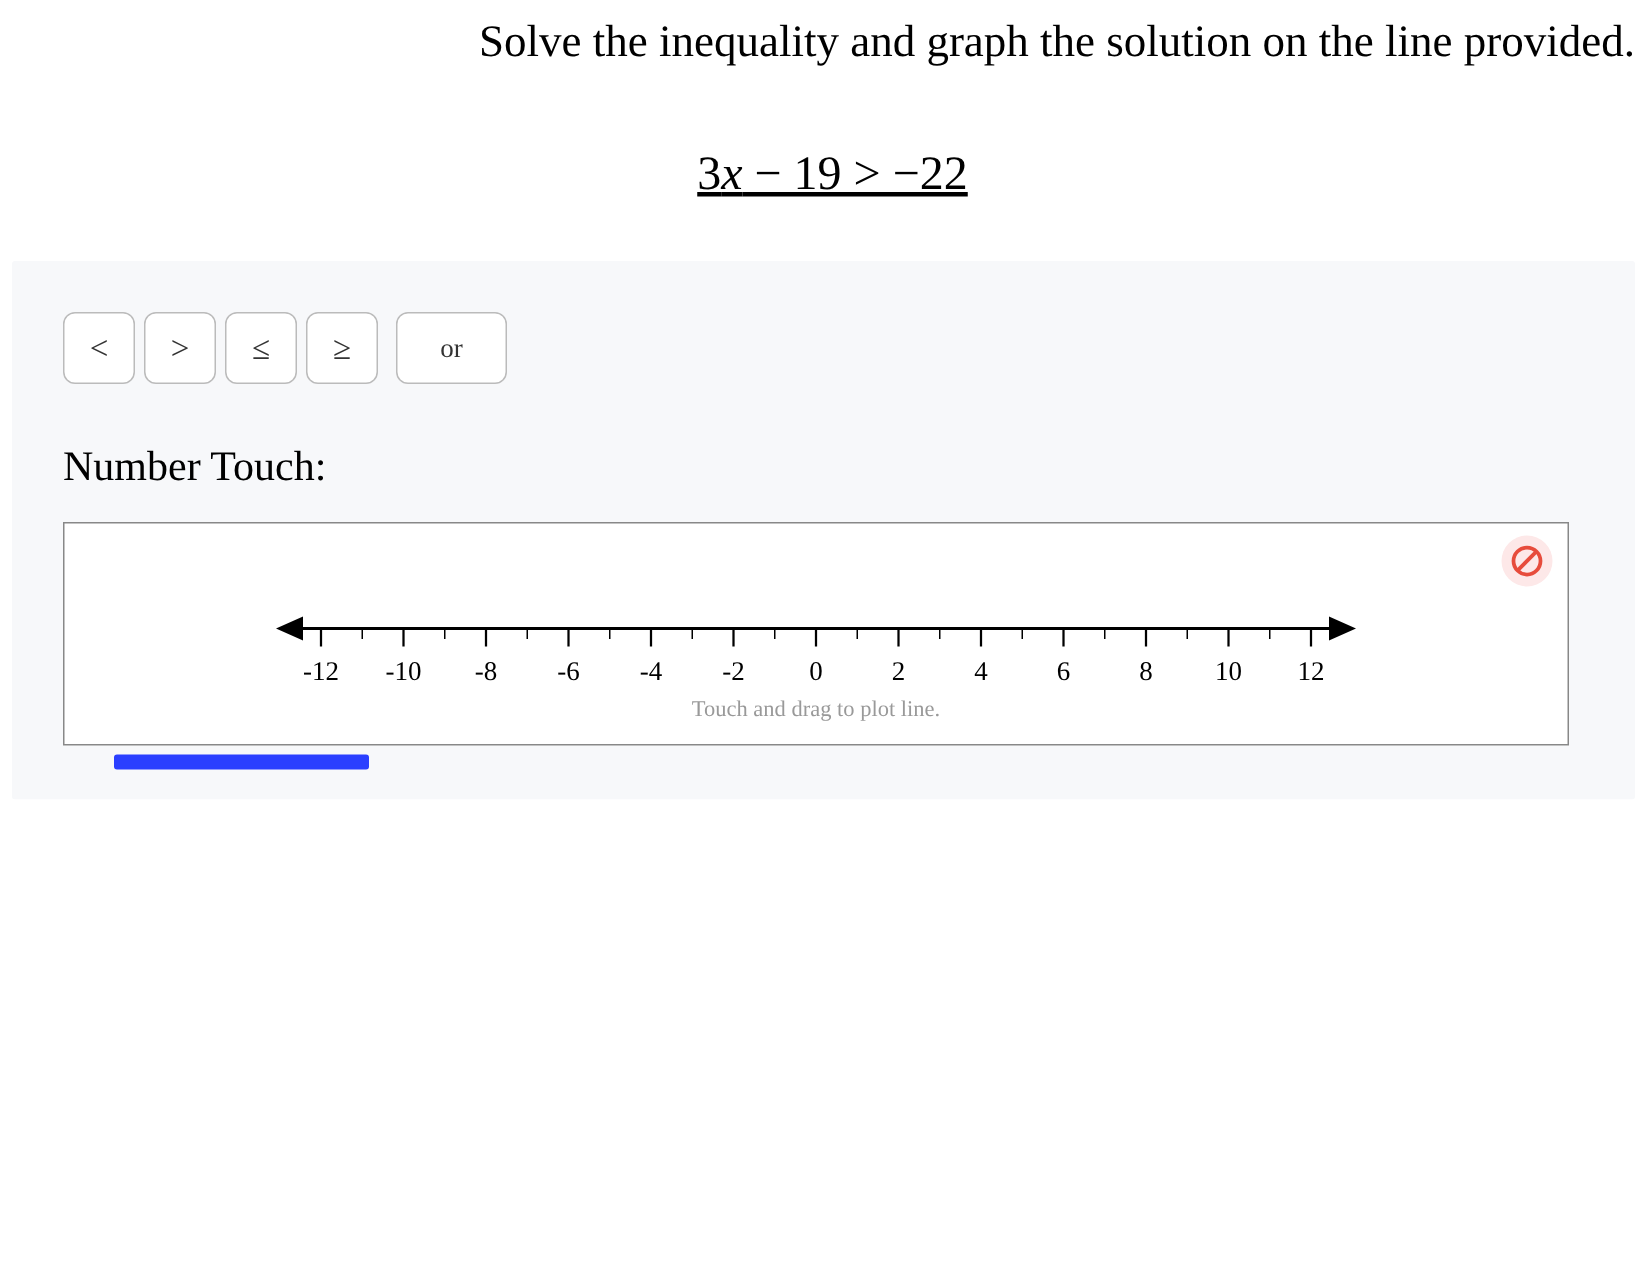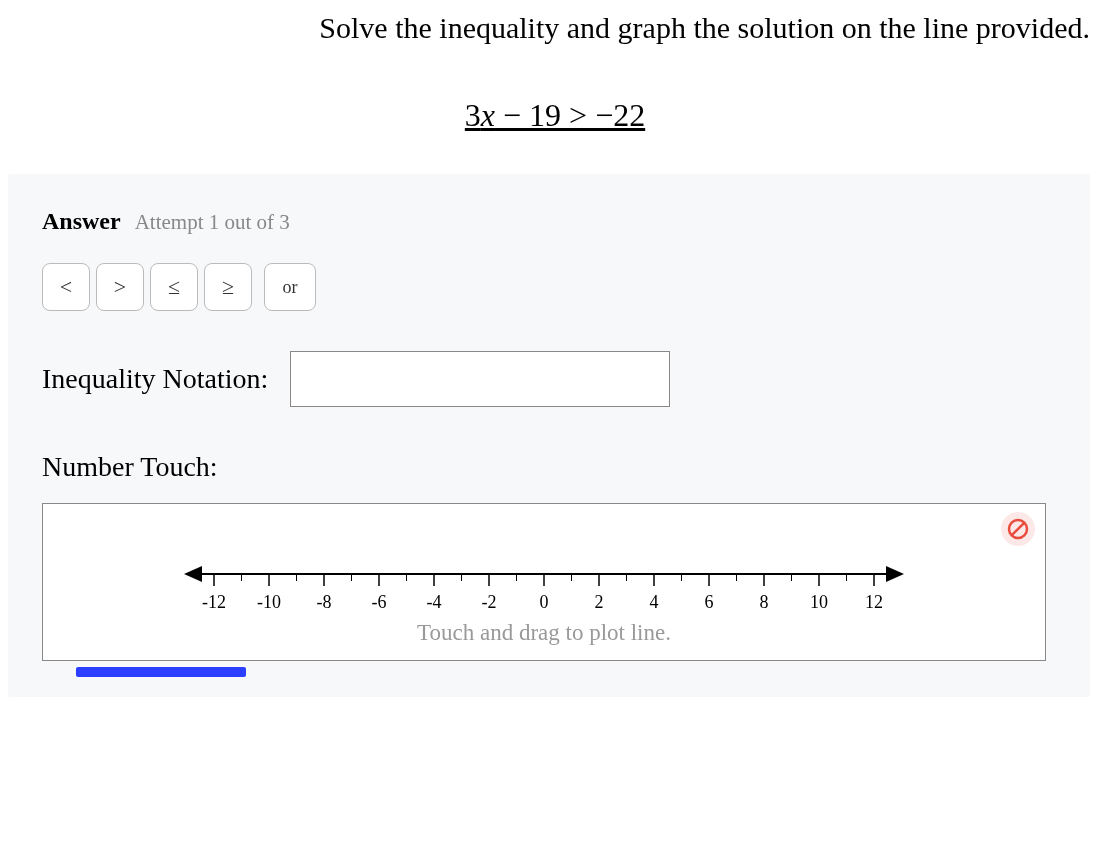--- a/index.html
+++ b/index.html
@@ -58,21 +58,21 @@
     background: #fff;
     font-size: 22px;
     font-family: Georgia, serif;
     display: flex;
     align-items: center;
     justify-content: center;
     cursor: pointer;
     color: #333;
   }
   .sym-btn.or-btn {
-    width: 52px;
+    width: 74px;
     font-size: 18px;
     margin-left: 6px;
   }
   .notation-row {
     display: flex;
     align-items: center;
     font-size: 28px;
     margin-bottom: 44px;
   }
   .notation-label {
@@ -112,58 +112,50 @@
     cursor: pointer;
   }
   .clear-btn svg { display: block; }
   .nl-svg {
     display: block;
     margin: 50px auto 0 auto;
   }
   .nl-hint {
     text-align: center;
     color: #999;
-    font-size: 23px;
+    font-size: 15px;
     padding: 6px 0 14px 0;
   }
   .blue-bar {
     height: 10px;
     width: 170px;
     background: #2a3fff;
     margin-top: 6px;
     margin-left: 34px;
     border-radius: 2px;
   }
 </style>
 </head>
 <body>
 
 <div class="problem-text">Solve the inequality and graph the solution on the line provided.</div>
 
 <div class="equation" id="equation-target">3<span class="var">x</span> − 19 &gt; −22</div>
 
 <div class="answer-panel">
 
-  <div class="answer-header">
-    <span class="answer-label">Answer</span>
-    <span class="attempt-text">Attempt 1 out of 3</span>
-  </div>
 
   <div class="symbol-row">
     <div class="sym-btn">&lt;</div>
     <div class="sym-btn">&gt;</div>
     <div class="sym-btn">≤</div>
     <div class="sym-btn">≥</div>
     <div class="sym-btn or-btn">or</div>
   </div>
 
-  <div class="notation-row">
-    <span class="notation-label">Inequality Notation:</span>
-    <input class="notation-input" type="text" value="" style="">
-  </div>
 
   <div class="numberline-label">Number Touch:</div>
 
   <div class="numberline-box">
     <div class="clear-btn">
       <svg width="24" height="24" viewBox="0 0 24 24">
         <circle cx="12" cy="12" r="9" fill="none" stroke="#e74c3c" stroke-width="2.5"></circle>
         <line x1="5.8" y1="18.2" x2="18.2" y2="5.8" stroke="#e74c3c" stroke-width="2.5"></line>
       </svg>
     </div>

